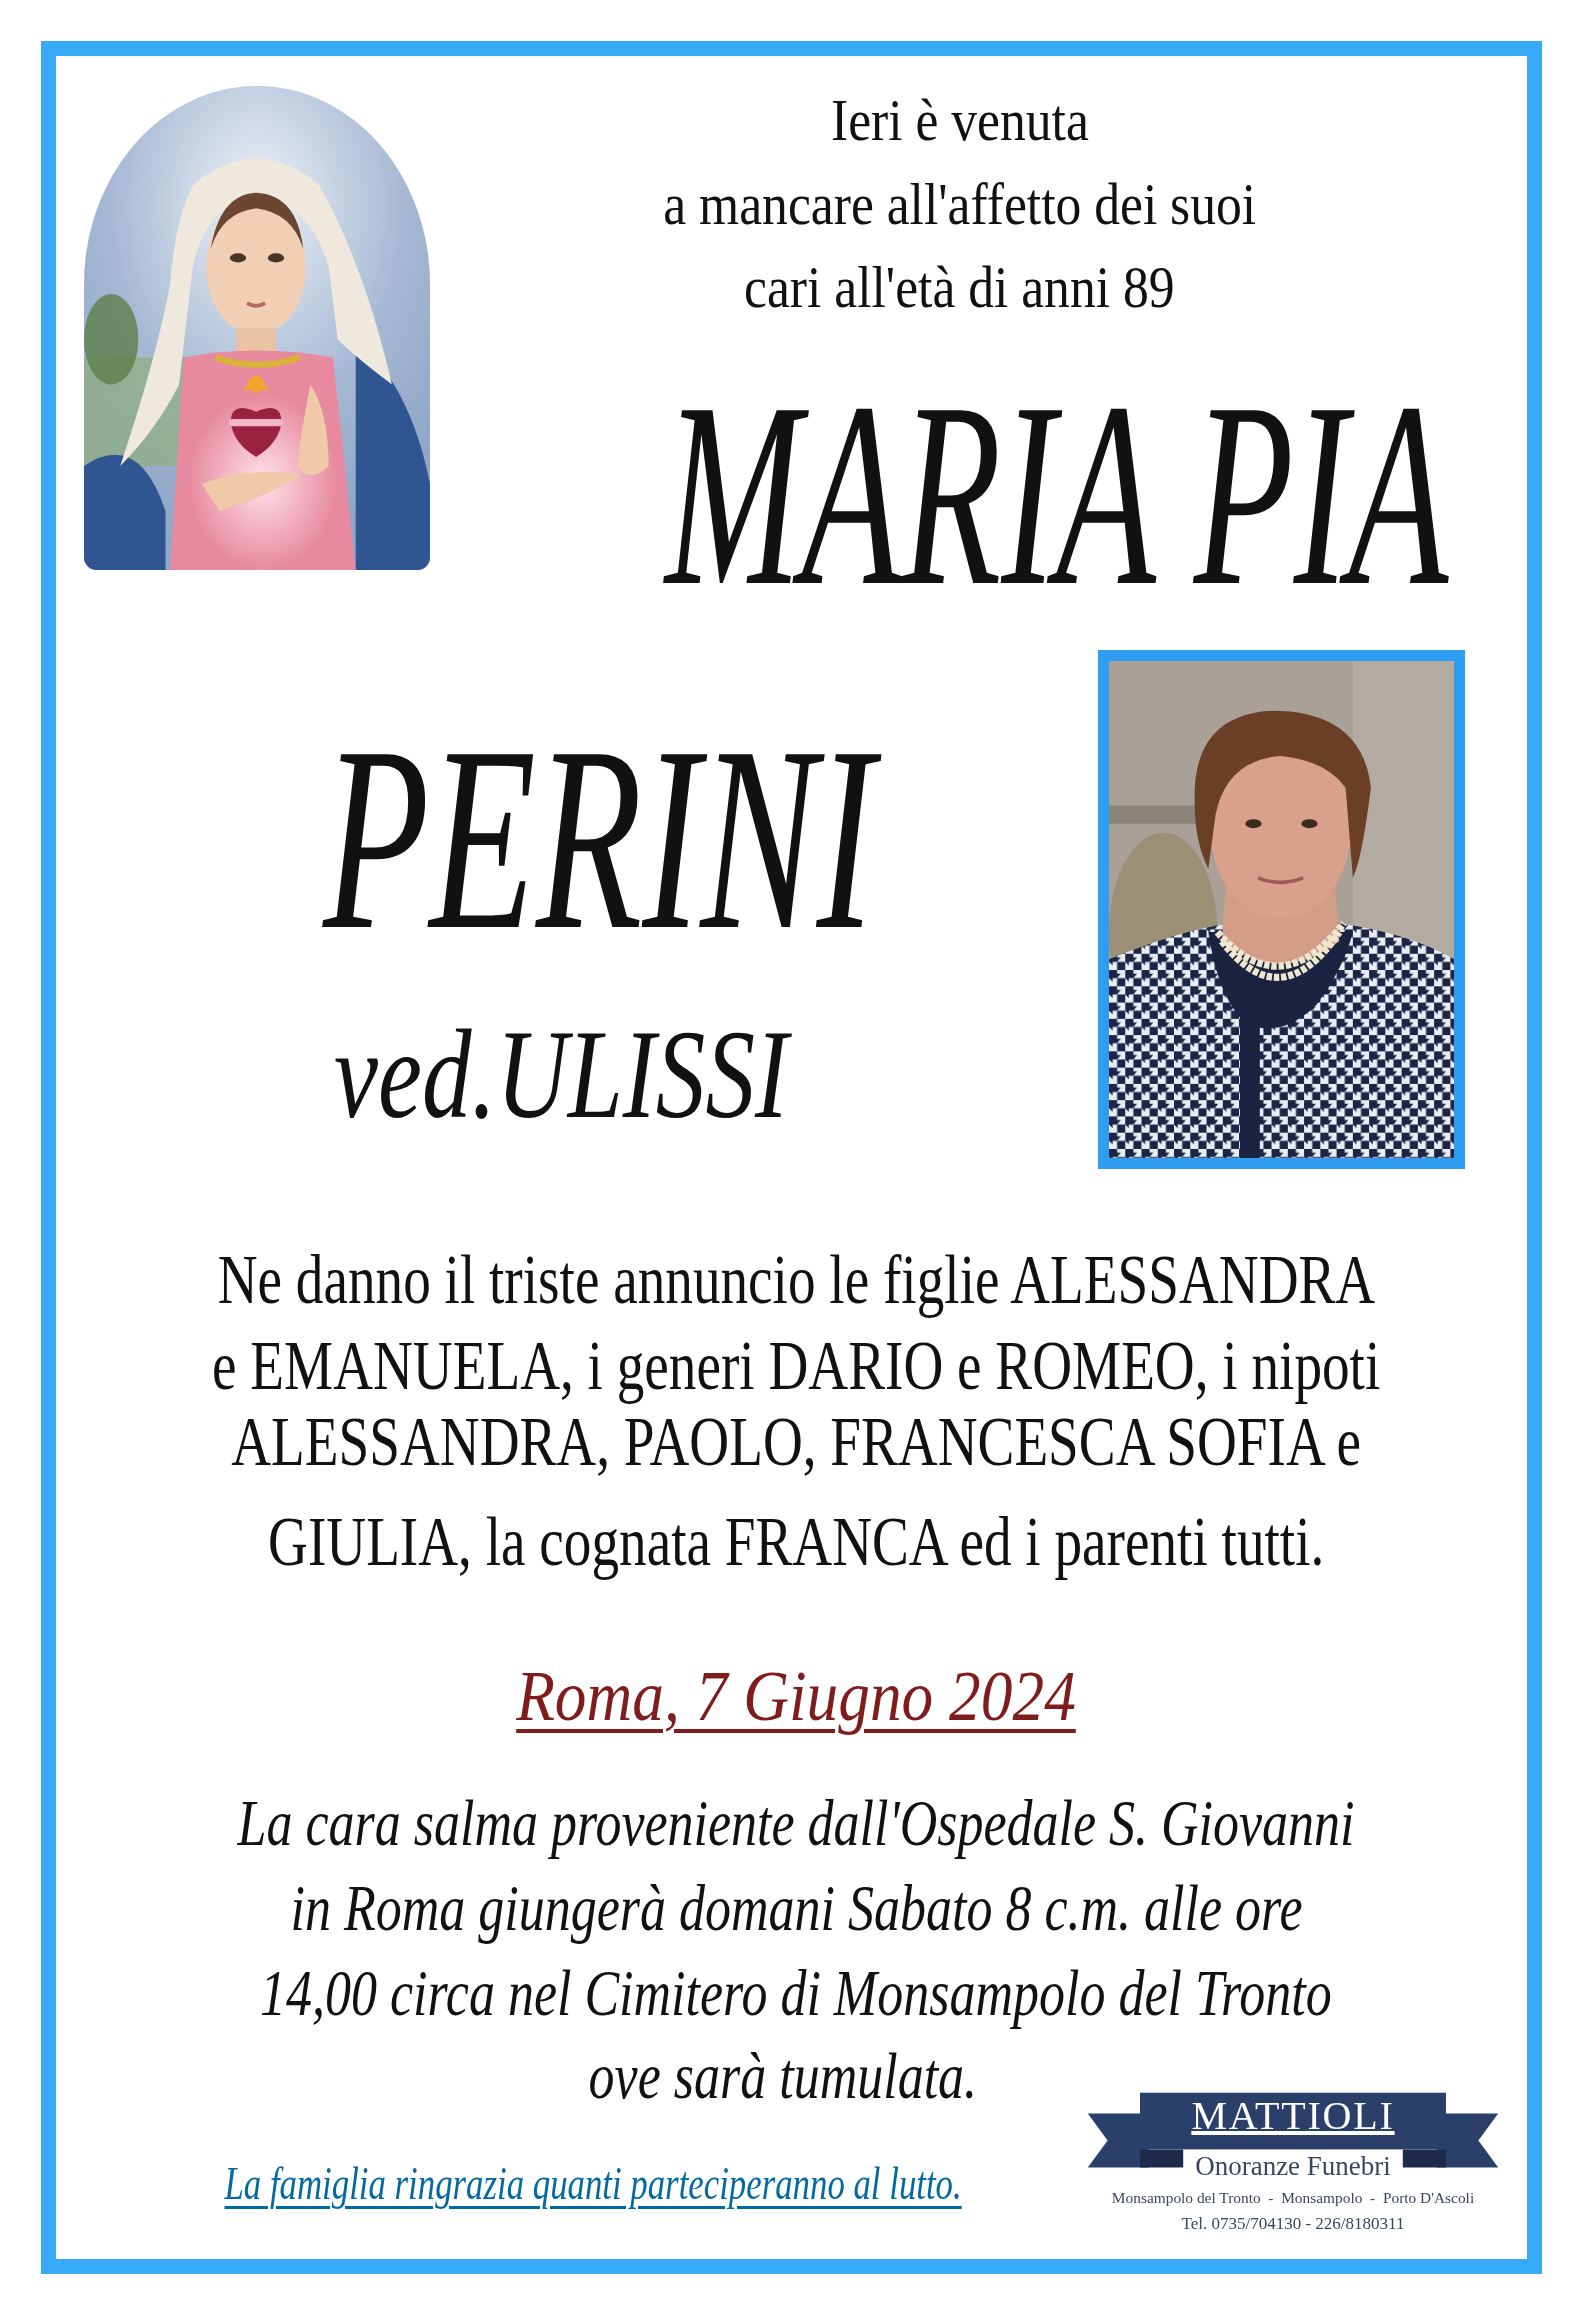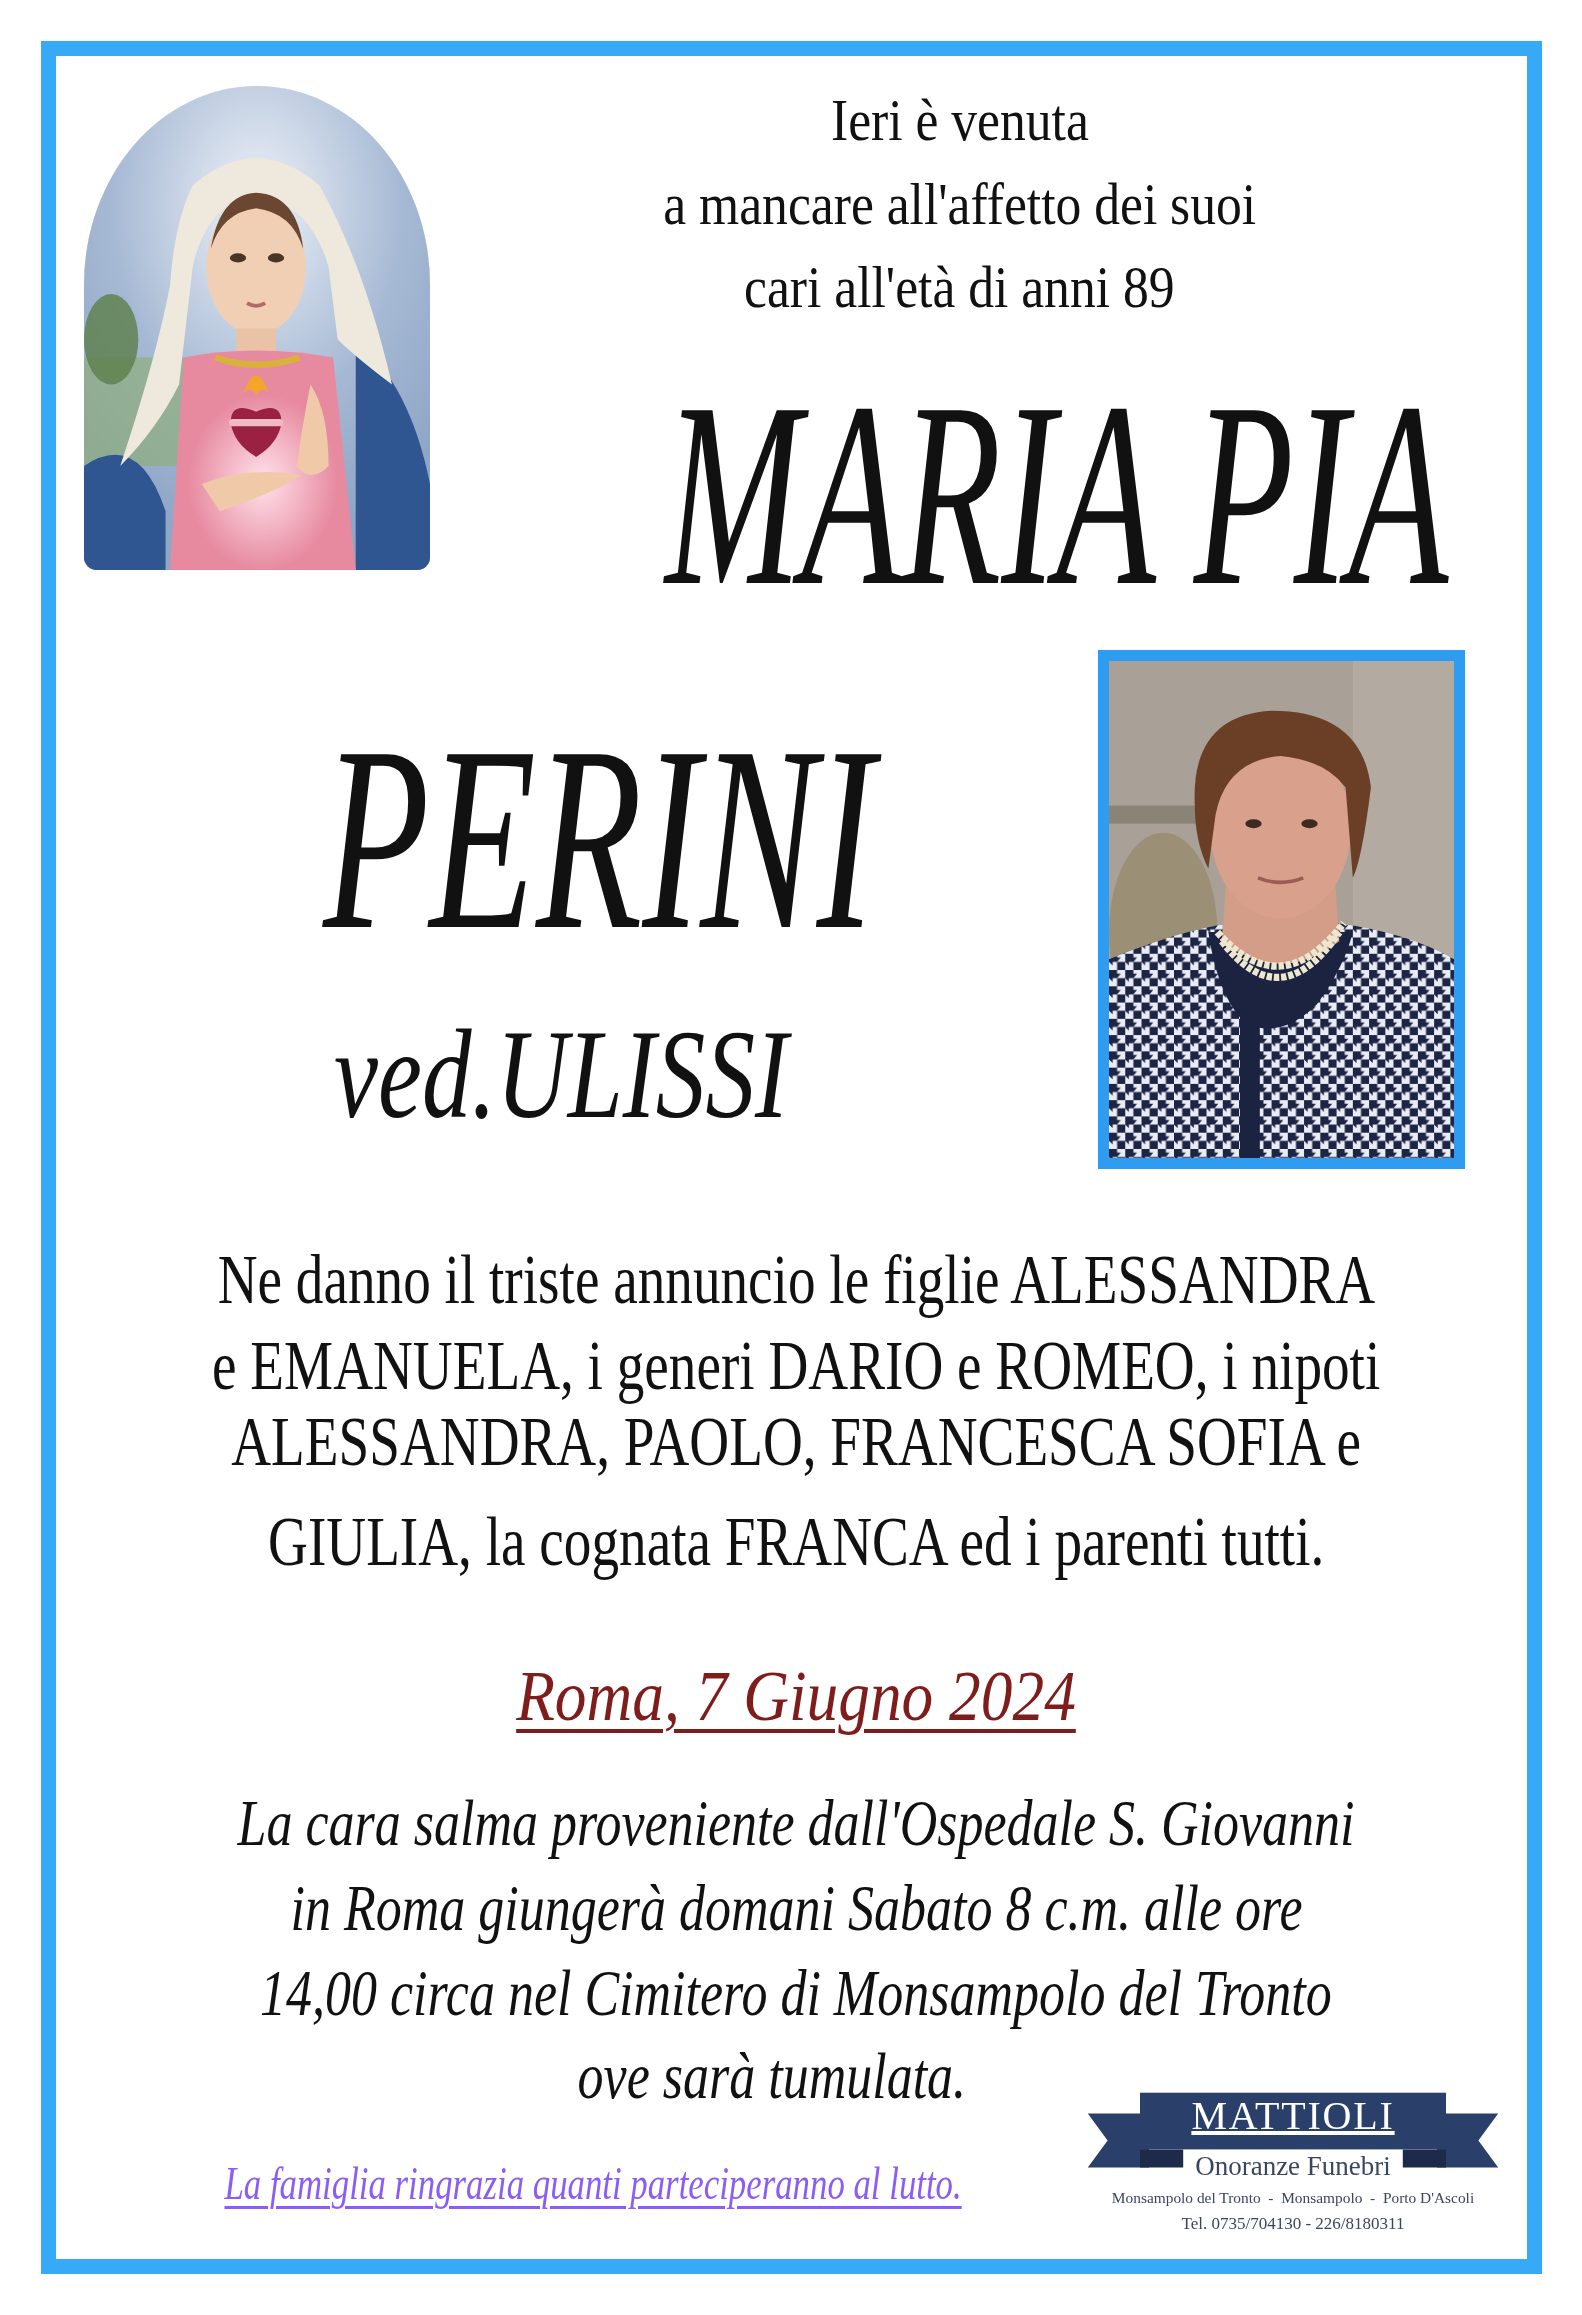--- a/index.html
+++ b/index.html
@@ -36,21 +36,21 @@
 
   .family { left: 54px; width: 1484px; font-size: 69px; line-height: 1; }
   .family .cond { transform: scaleX(0.80); }
 
   .date { left: 271px; width: 1049px; top: 1660px; font-size: 72px; font-style: italic; color: #7f1d1d; line-height: 1; }
   .date .cond { transform: scaleX(0.88); text-decoration: underline; text-decoration-thickness: 3.6px; text-underline-offset: 9px; }
 
   .burial { left: 54px; width: 1484px; font-size: 65px; font-style: italic; line-height: 1; }
   .burial .cond { transform: scaleX(0.80); }
 
-  .thanks { left: 95px; width: 932px; top: 2160px; font-size: 47px; font-style: italic; color: #8b5cf6; line-height: 1; }
+  .thanks { left: 95px; width: 932px; top: 2160px; font-size: 47px; font-style: italic; color: #0369a1; line-height: 1; }
   .thanks .cond { transform: scaleX(0.74); text-decoration: underline; text-decoration-thickness: 2.7px; text-underline-offset: 7.2px; }
 
   
   .logo { left: 1076px; top: 2081px; width: 434px; height: 163px; }
   .logo .ribbon { position: absolute; left: 0; top: 0; width: 434px; height: 90px; }
   .logo .brand { position: absolute; left: 63px; top: 14.5px; width: 308px; text-align: center; color: #ffffff;
                  font-size: 40px; letter-spacing: 1.8px; line-height: 1; text-decoration: underline; }
   .logo .sub { position: absolute; left: 63px; top: 72px; width: 308px; text-align: center; color: #3a4660;
                font-size: 27px; line-height: 1; }
   .logo .addr { position: absolute; left: 0; top: 109px; width: 434px; text-align: center; color: #3a4660;
@@ -146,21 +146,21 @@
 <div class="abs family center" style="top:1246px;"><span class="cond">Ne danno il triste annuncio le figlie ALESSANDRA</span></div>
 <div class="abs family center" style="top:1332px;"><span class="cond">e EMANUELA, i generi DARIO e ROMEO, i nipoti</span></div>
 <div class="abs family center" style="top:1408px;"><span class="cond">ALESSANDRA, PAOLO, FRANCESCA SOFIA e</span></div>
 <div class="abs family center" style="top:1508px;text-decoration:underline;"><span class="cond">GIULIA, la cognata FRANCA ed i parenti tutti.</span></div>
 
 <div class="abs date center"><span class="cond">Roma, 7 Giugno 2024</span></div>
 
 <div class="abs burial center" style="top:1791px;"><span class="cond">La cara salma proveniente dall'Ospedale S. Giovanni</span></div>
 <div class="abs burial center" style="top:1876px;"><span class="cond">in Roma giungerà domani Sabato 8 c.m. alle ore</span></div>
 <div class="abs burial center" style="top:1961px;"><span class="cond">14,00 circa nel Cimitero di Monsampolo del Tronto</span></div>
-<div class="abs burial" style="top:2044px; left:529px; width:507px; white-space:nowrap;"><span class="cond">ove sarà tumulata.</span></div>
+<div class="abs burial" style="top:2044px; left:529px; width:507px; text-align:center; white-space:nowrap;"><span class="cond">ove sarà tumulata.</span></div>
 
 <div class="abs thanks center"><span class="cond">La famiglia ringrazia quanti parteciperanno al lutto.</span></div>
 
 <div class="abs logo">
   <svg class="ribbon" viewBox="0 0 480 100">
     <polygon points="12,36 80,36 80,96 12,96 34,66" fill="#2b3f6b"></polygon>
     <polygon points="468,36 400,36 400,96 468,96 446,66" fill="#2b3f6b"></polygon>
     <polygon points="70,76 118,76 118,96 70,96" fill="#1e2a4a"></polygon>
     <polygon points="362,76 410,76 410,96 362,96" fill="#1e2a4a"></polygon>
     <rect x="70" y="13" width="340" height="63" fill="#2b3f6b"></rect>

